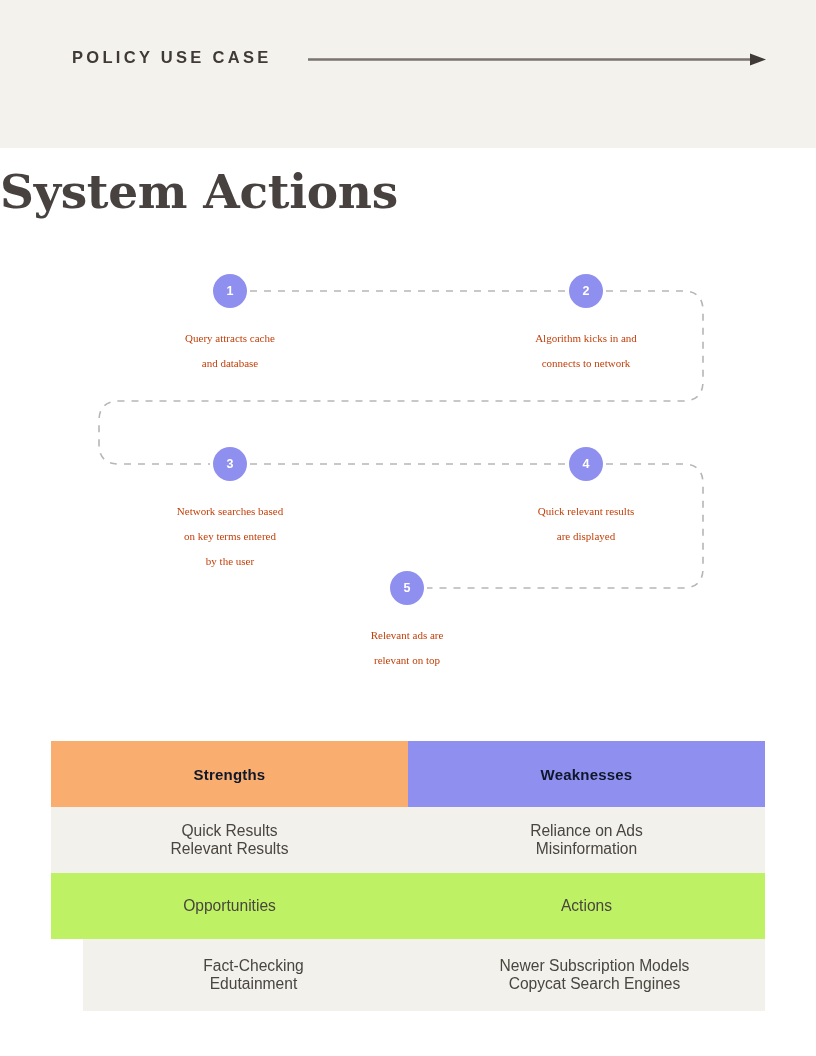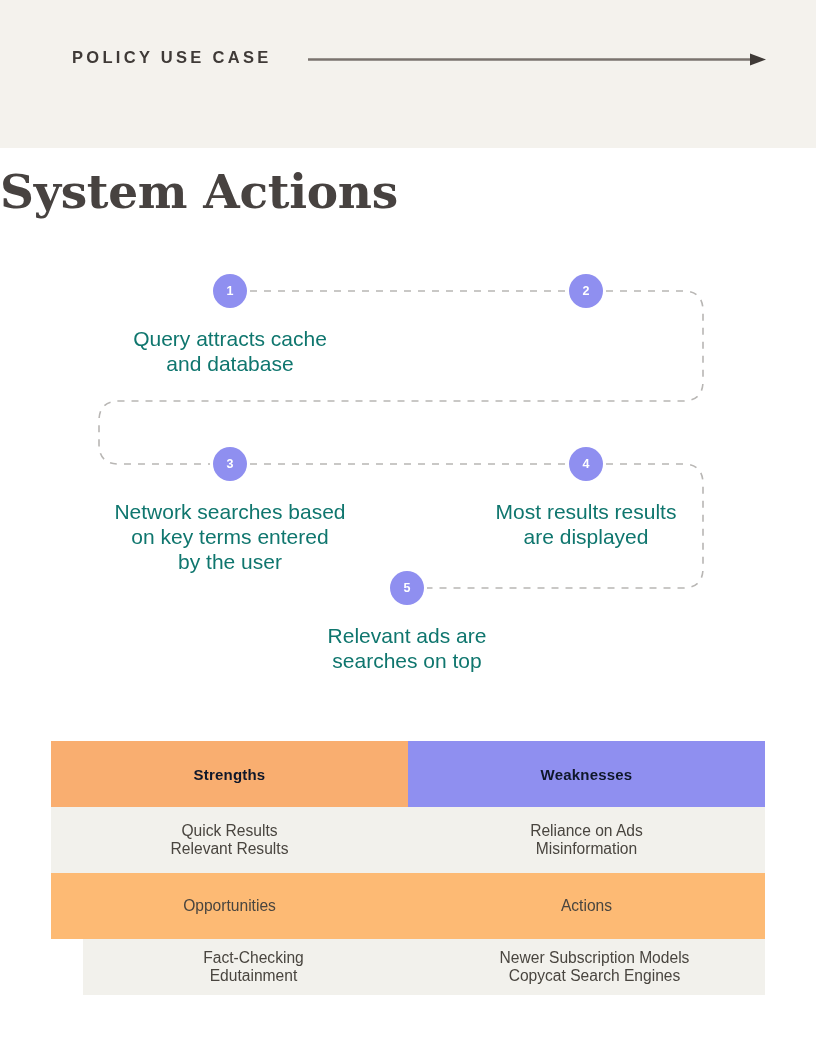--- a/index.html
+++ b/index.html
@@ -75,24 +75,24 @@
     border-radius: 50%;
     background: #8f8ff0;
     color: #ffffff;
     font-size: 12.5px;
     font-weight: bold;
     line-height: 34px;
     text-align: center;
     margin: 0 auto 18px auto;
   }
   .step-text {
-    font-family: Liberation Sans, sans-serif;
-    font-size: 21px;
+    font-family: Liberation Serif, serif;
+    font-size: 11px;
     line-height: 25px;
-    color: #0f766e;
+    color: #c2410c;
     white-space: pre-line;
   }
 
   .step-1 { left: 100px; top: 19px; }
   .step-2 { left: 456px; top: 19px; }
   .step-3 { left: 100px; top: 192px; }
   .step-4 { left: 456px; top: 192px; }
   .step-5 { left: 277px; top: 316px; }
 
   
@@ -123,22 +123,22 @@
   .head-weaknesses { background: #8f8ff0; }
 
   .swot-body-row { height: 66px; }
   .swot-body-row .swot-cell {
     font-size: 15.6px;
     line-height: 18.5px;
     color: #49453f;
     white-space: pre-line;
   }
   .row-shaded .swot-cell { background: #f2f1ec; text-align: center; }
-  .row-plain .swot-cell { background: #fdba74; }
-  .swot-last-row { height: 56px; padding-left: 32px; }
+  .row-plain .swot-cell { background: #bef264; }
+  .swot-last-row { height: 72px; padding-left: 32px; }
 </style>
 </head>
 <body>
 
 <div class="page">
 
   <div class="header-band">
     <div class="header-label">POLICY USE CASE</div>
     <svg class="header-arrow" viewBox="0 0 458 16">
       <line x1="0" y1="7.5" x2="444" y2="7.5" stroke="#7a736e" stroke-width="2.4"></line>
@@ -164,39 +164,41 @@
     </svg>
 
     <div class="step step-1">
       <div class="step-badge">1</div>
       <div class="step-text">Query attracts cache
 and database</div>
     </div>
 
     <div class="step step-2">
       <div class="step-badge">2</div>
+      <div class="step-text">Algorithm kicks in and
+connects to network</div>
     </div>
 
     <div class="step step-3">
       <div class="step-badge">3</div>
       <div class="step-text">Network searches based
 on key terms entered
 by the user</div>
     </div>
 
     <div class="step step-4">
       <div class="step-badge">4</div>
-      <div class="step-text">Most results results
+      <div class="step-text">Quick relevant results
 are displayed</div>
     </div>
 
     <div class="step step-5">
       <div class="step-badge">5</div>
       <div class="step-text">Relevant ads are
-searches on top</div>
+relevant on top</div>
     </div>
 
   </div>
 
   <div class="swot">
 
     <div class="swot-row swot-head-row">
       <div class="swot-cell head-strengths">Strengths</div>
       <div class="swot-cell head-weaknesses">Weaknesses</div>
     </div>

